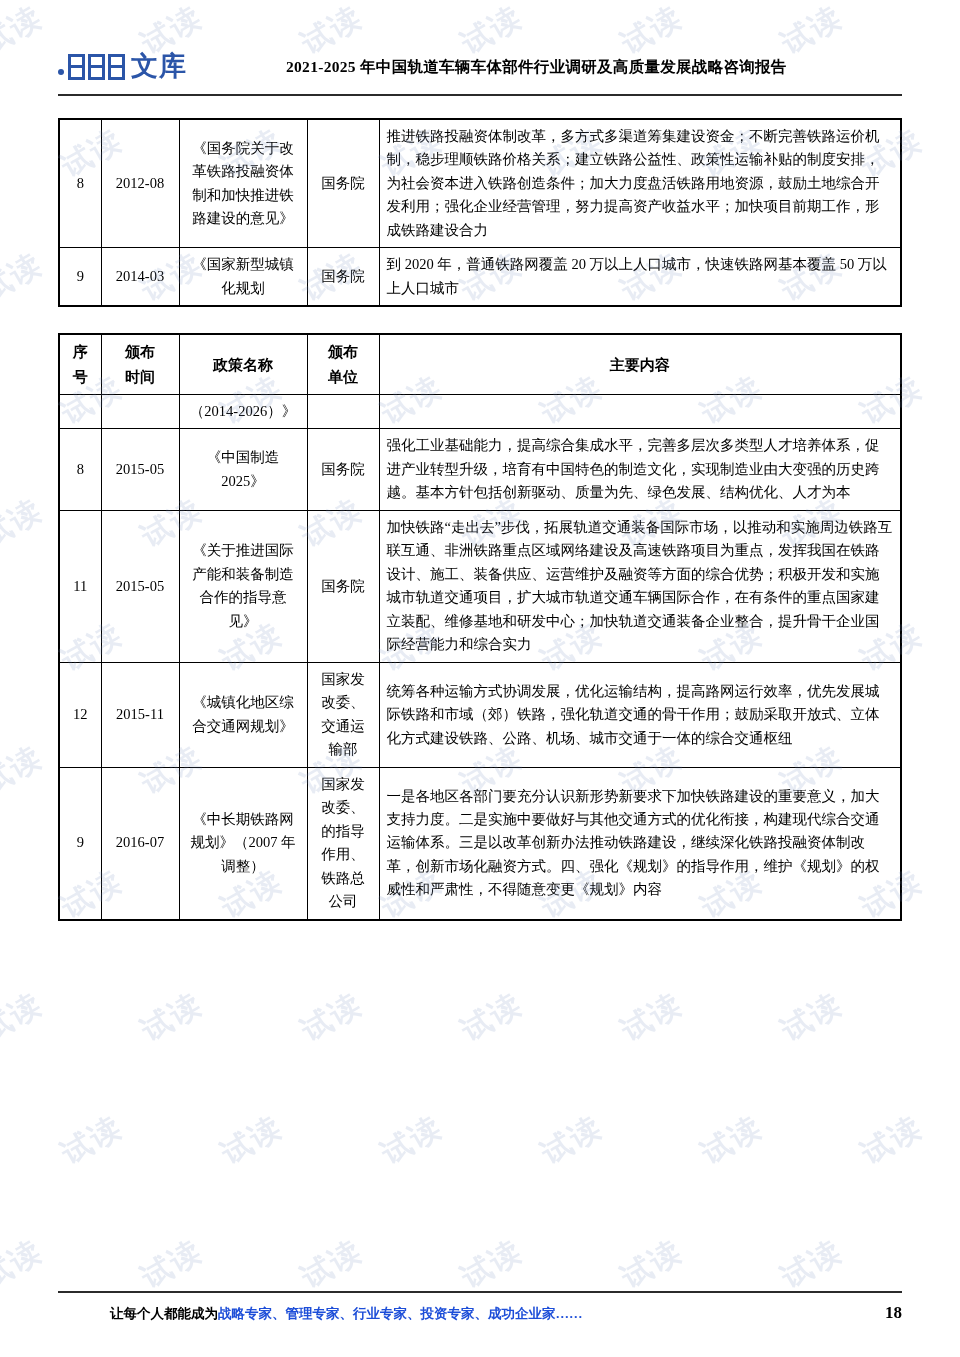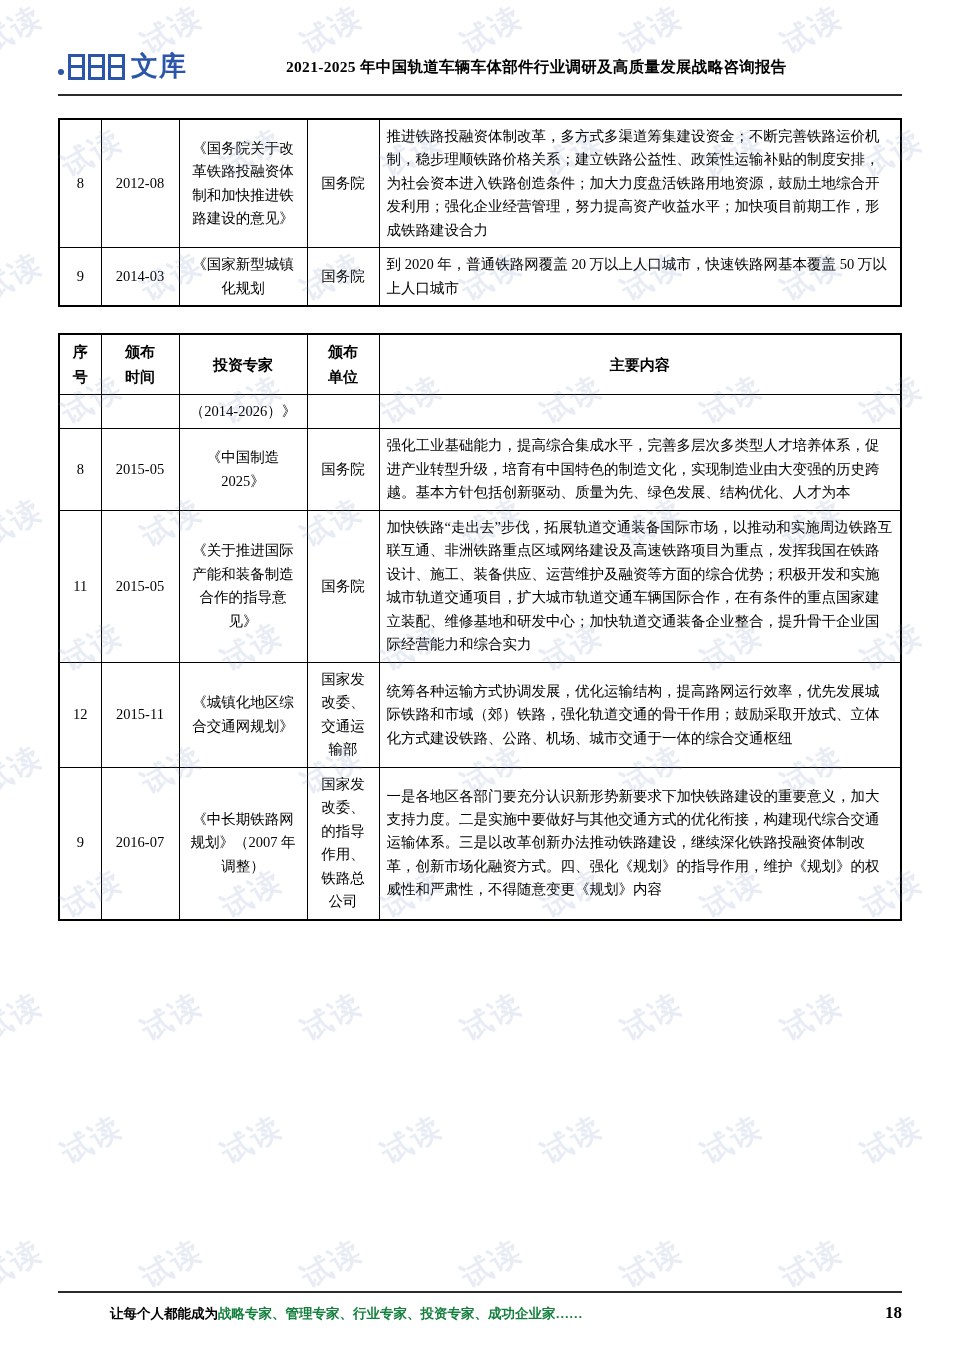--- a/index.html
+++ b/index.html
@@ -142,21 +142,21 @@
   .footer-row {
     display: flex;
     align-items: baseline;
     justify-content: space-between;
   }
   .footer-text {
     font-size: 13.5px;
     font-weight: bold;
     padding-left: 52px;
   }
-  .footer-text .accent { color: #15803d; }
+  .footer-text .accent { color: #1d4ed8; }
   .page-num {
     font-size: 17px;
     font-weight: bold;
   }
 </style>
 </head>
 <body>
 
 <div class="watermarks" id="wm-layer">
     <div class="wm" style="left: -20px; top: 10px;">试读</div>
@@ -264,21 +264,21 @@
   <div class="tbl-gap"></div>
 
   <table class="policy">
     <thead>
       <tr>
         <th class="c-no">序号</th>
         <th class="c-date">
           <div>颁布</div>
           <div>时间</div>
         </th>
-        <th class="c-name">投资专家</th>
+        <th class="c-name">政策名称</th>
         <th class="c-org">
           <div>颁布</div>
           <div>单位</div>
         </th>
         <th class="c-content">主要内容</th>
       </tr>
     </thead>
     <tbody>
 
       <tr>

